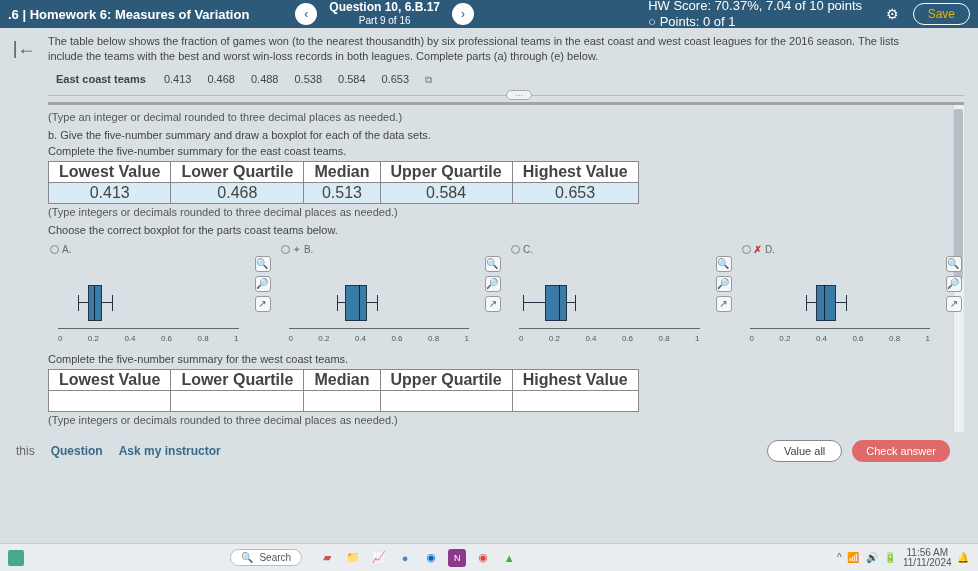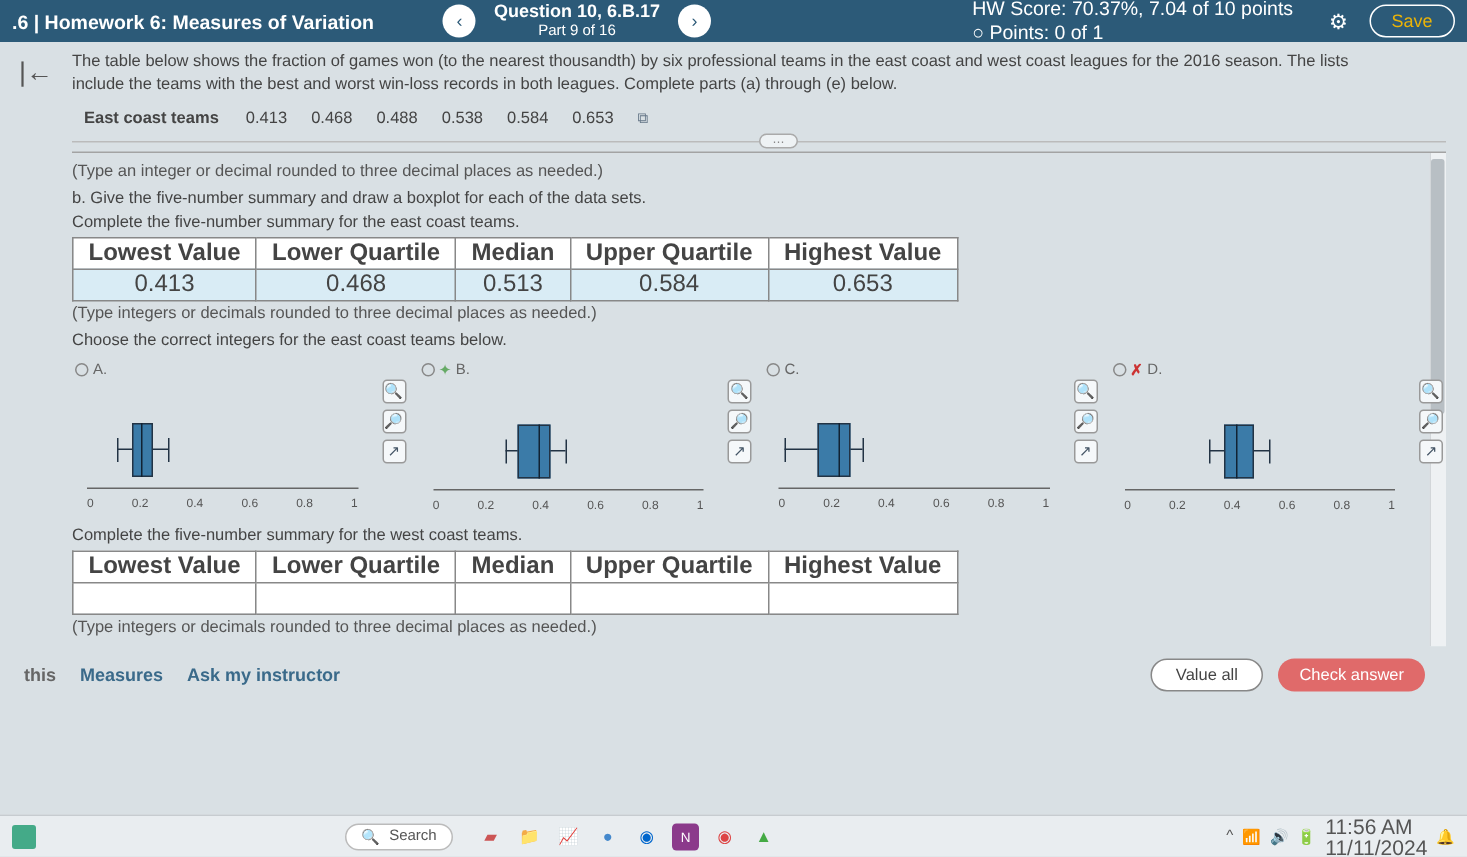--- a/index.html
+++ b/index.html
@@ -18,21 +18,21 @@
 .main{display:flex;height:495px}
 .leftcol{width:48px;display:flex;justify-content:center;padding-top:10px}
 .back-icon{font-size:18px;color:#555;cursor:pointer}
 .content{flex:1;position:relative;padding:6px 14px 0 0;color:#444}
 .intro{font-size:11px;line-height:1.35;margin-bottom:6px;padding-right:30px}
 .data-table{margin:4px 0 4px 6px;font-size:11px}
 .data-table td{padding:1px 14px 1px 0}
 .data-table .lbl{font-weight:bold;padding-right:16px}
 .divider{border-top:1px solid #bbb;margin:6px 0;position:relative}
 .divider .knob{position:absolute;left:50%;top:-6px;width:26px;height:10px;border:1px solid #aaa;border-radius:6px;background:#eef2f4;font-size:8px;text-align:center;line-height:9px;color:#888}
-.scrollpane{height:330px;overflow:hidden;border-top:1px solid #a3a3a3;padding-top:4px;position:relative}
+.scrollpane{height:330px;overflow:hidden;border-top:3px solid #a3a3a3;padding-top:4px;position:relative}
 .hint{font-size:11px;color:#555;margin:2px 0 6px}
 .subq{font-size:11px;margin:4px 0}
 .summary-tbl{border-collapse:collapse;margin:3px 0 2px;font-size:16px}
 .summary-tbl th,.summary-tbl td{border:1px solid #888;padding:1px 10px;text-align:center;background:#fff}
 .summary-tbl .filled{background:#d9ecf5}
 .choice-row{display:flex;gap:6px;margin-top:6px}
 .choice{flex:1;position:relative;padding:2px}
 .opt-label{font-size:10px;color:#666;display:flex;align-items:center;gap:3px;margin-bottom:2px}
 .radio{width:9px;height:9px;border:1px solid #888;border-radius:50%;display:inline-block}
 .star{color:#6a6}
@@ -48,21 +48,21 @@
 .med{position:absolute;bottom:22px;width:1px;height:36px;background:#123}
 .footer-bar{display:flex;align-items:center;gap:16px;padding:8px 14px;color:#3a6a8a;font-weight:bold;font-size:12px}
 .footer-bar .right{margin-left:auto;display:flex;gap:10px}
 .clear-btn{border:1px solid #888;border-radius:14px;padding:4px 16px;background:#fff;color:#444;font-size:11px;cursor:pointer}
 .check-btn{border:none;border-radius:14px;padding:5px 14px;background:#e06a6a;color:#fff;font-size:11px;cursor:pointer}
 .taskbar{position:absolute;left:0;right:0;bottom:0;height:28px;background:#e9edf0;border-top:1px solid #c7ccd0;display:flex;align-items:center;padding:0 8px;gap:6px;font-size:10px;color:#555}
 .search-pill{display:flex;align-items:center;gap:6px;border:1px solid #bbb;border-radius:12px;padding:2px 10px;background:#fff;margin-left:200px}
 .task-icons{display:flex;gap:8px;margin-left:10px}
 .task-icons span{width:18px;height:18px;border-radius:3px;display:inline-flex;align-items:center;justify-content:center;font-size:11px}
 .tray{margin-left:auto;display:flex;align-items:center;gap:6px}
-.clock{text-align:left;line-height:1;font-size:14px}
+.clock{text-align:center;line-height:1;font-size:10px}
 .copy-ic{font-size:10px;color:#678}
 .vscroll{position:absolute;right:0;top:0;bottom:0;width:11px;background:#eef1f3;border-left:1px solid #d2d6d9}
 .vthumb{position:absolute;right:1px;width:9px;background:#b8bfc4;border-radius:2px}
 </style>
 </head>
 <body>
 
 <div class="topbar">
   <span class="assign-title">.6 | Homework 6: Measures of Variation</span>
   <span class="nav-arrow">‹</span>
@@ -125,21 +125,21 @@
         <tr>
           <td class="filled">0.413</td>
           <td class="filled">0.468</td>
           <td class="filled">0.513</td>
           <td class="filled">0.584</td>
           <td class="filled">0.653</td>
         </tr>
       </tbody>
         </table>
       <div class="hint">(Type integers or decimals rounded to three decimal places as needed.)</div>
-      <div class="subq">Choose the correct integers for the east coast teams below.</div>
+      <div class="subq">Choose the correct boxplot for the parts coast teams below.</div>
 
       <div class="choice-row">
         <div class="choice">
           <div class="opt-label">
               <span class="radio"></span>
               <span>A.</span>
             </div>
           <div class="tools">
               <span class="tool-btn">🔍</span>
               <span class="tool-btn">🔎</span>
@@ -266,22 +266,22 @@
           <td>&nbsp;</td>
           <td>&nbsp;</td>
           <td>&nbsp;</td>
         </tr>
       </tbody>
         </table>
       <div class="hint">(Type integers or decimals rounded to three decimal places as needed.)</div>
     </div>
 
     <div class="footer-bar">
-      <span style="color:#666;font-weight:bold;margin-left:-46px">this</span>
-      <span>Measures</span>
+      <span style="color:#666;font-weight:normal;margin-left:-46px">this</span>
+      <span>Question</span>
       <span>Ask my instructor</span>
       <div class="right">
         <button class="clear-btn">Value all</button>
         <button class="check-btn">Check answer</button>
       </div>
     </div>
   </div>
 </div>
 
 <div class="taskbar">

